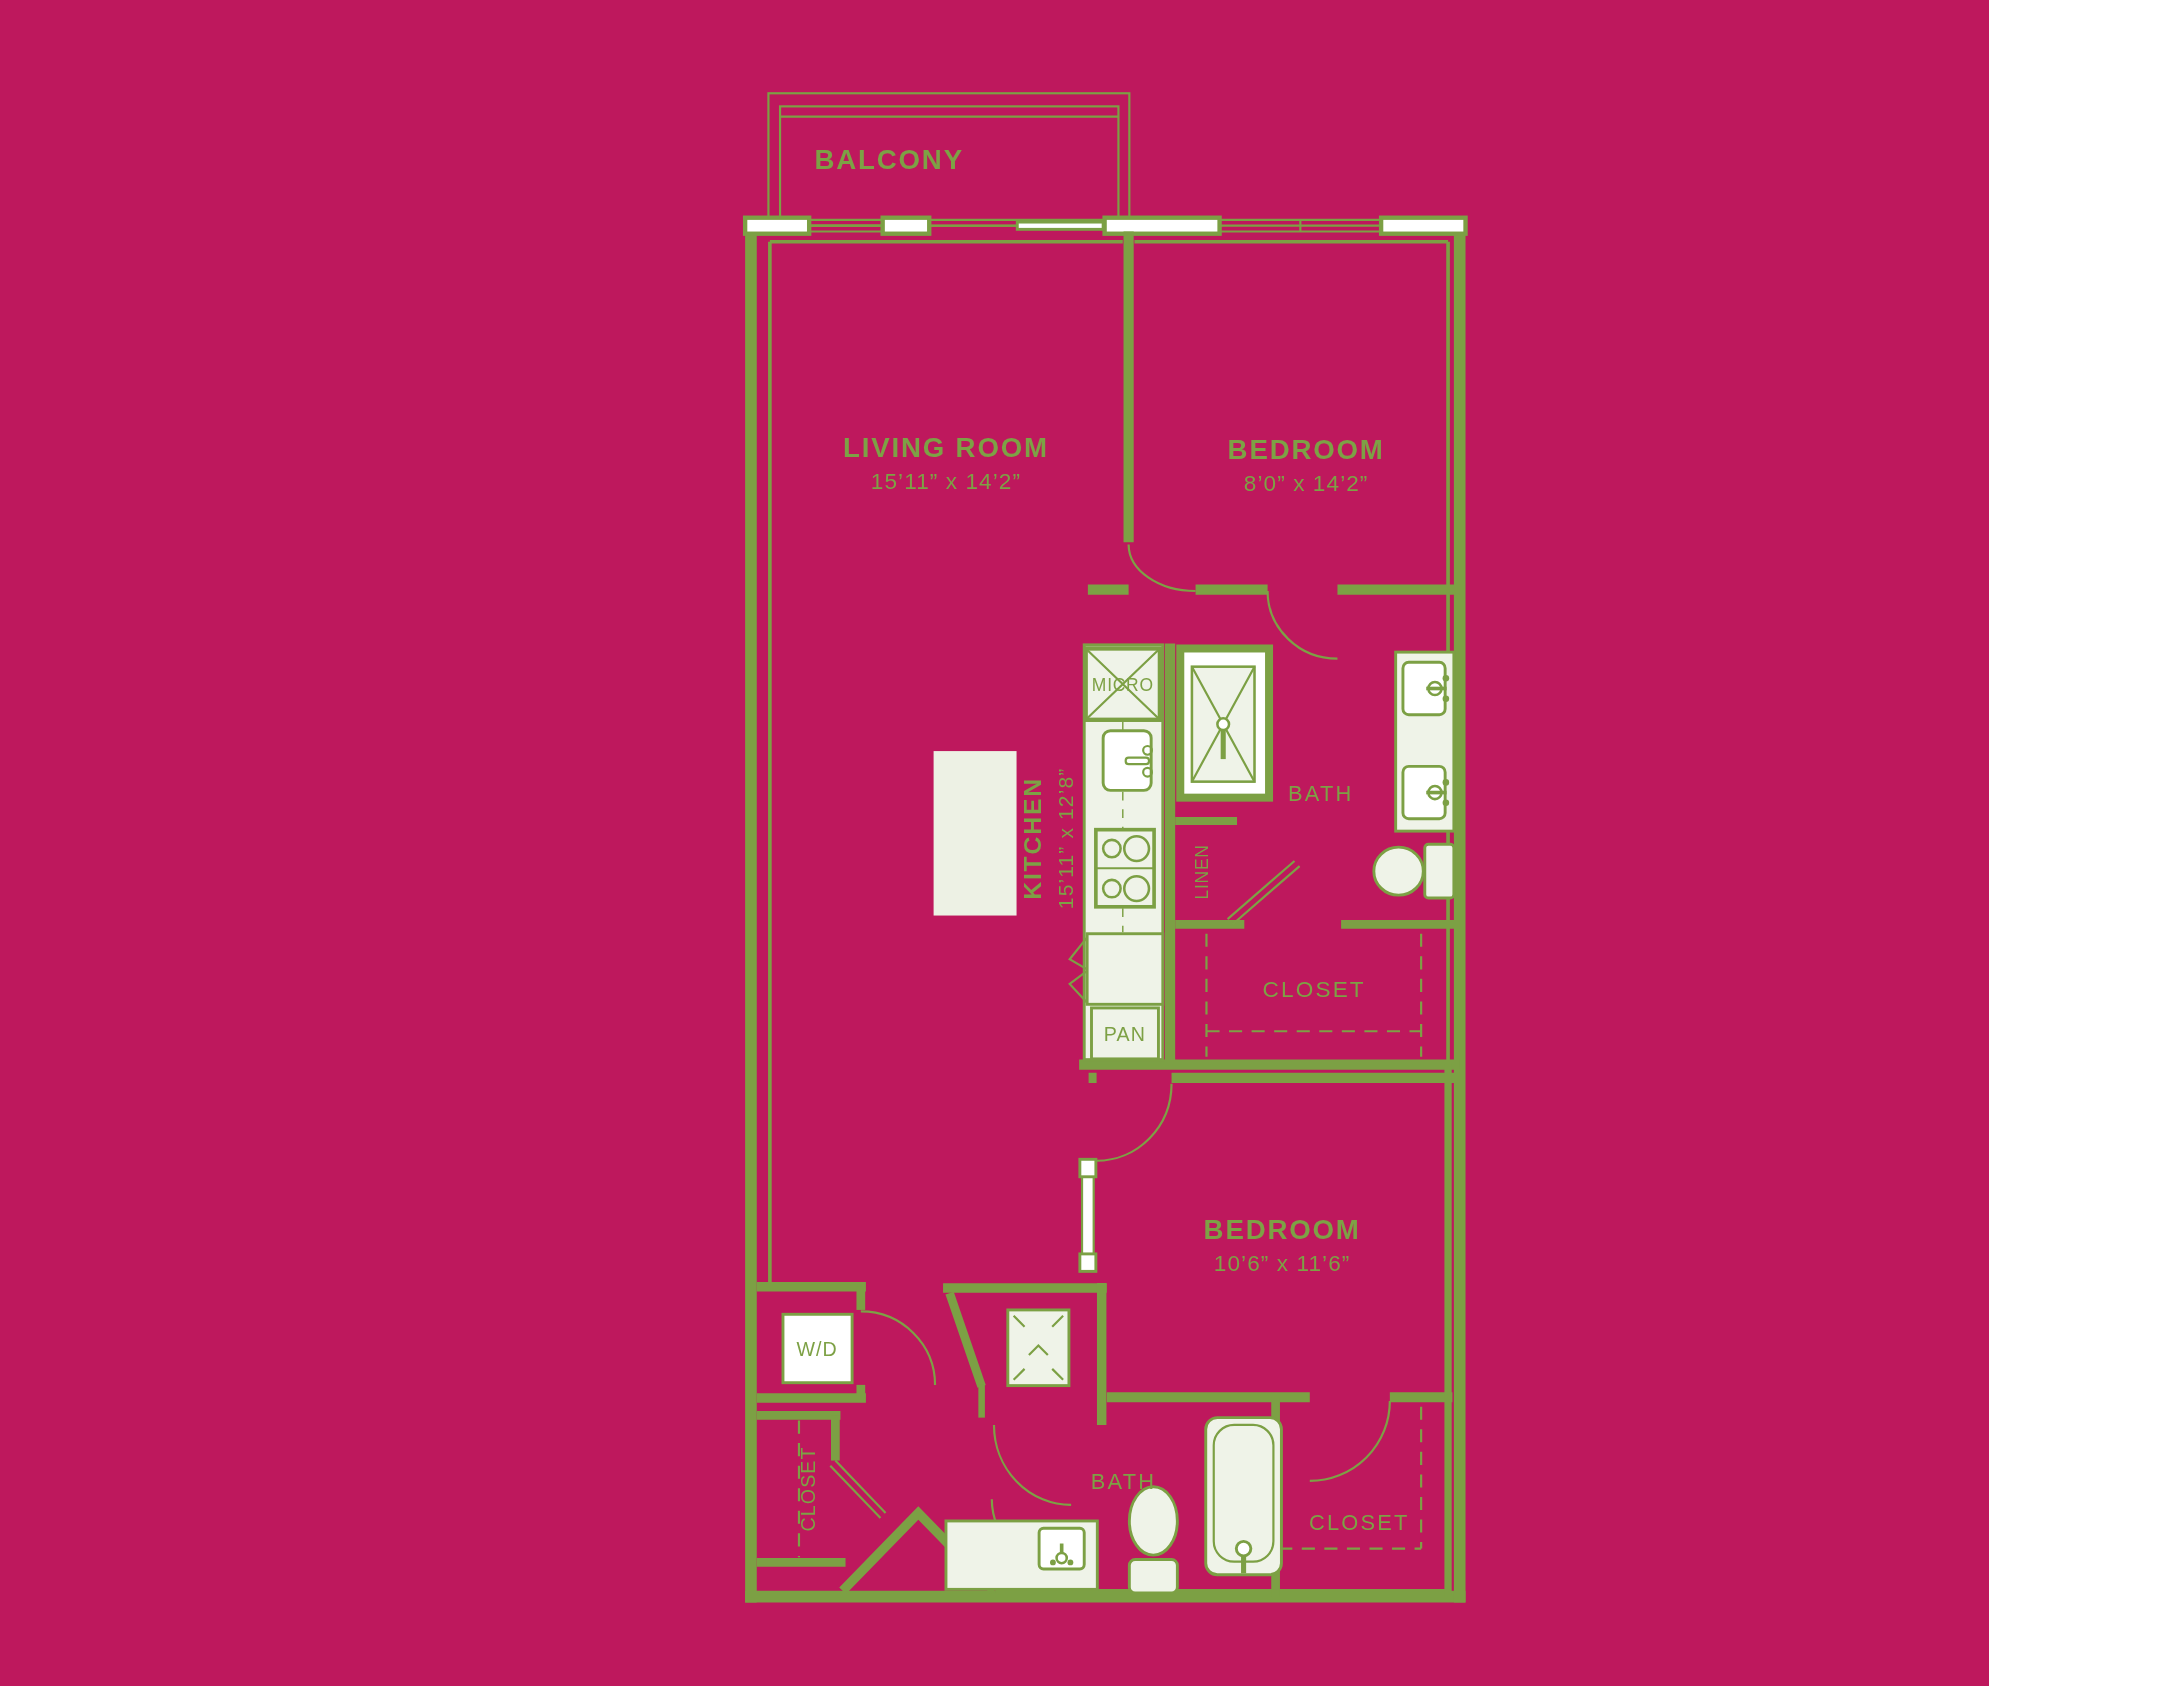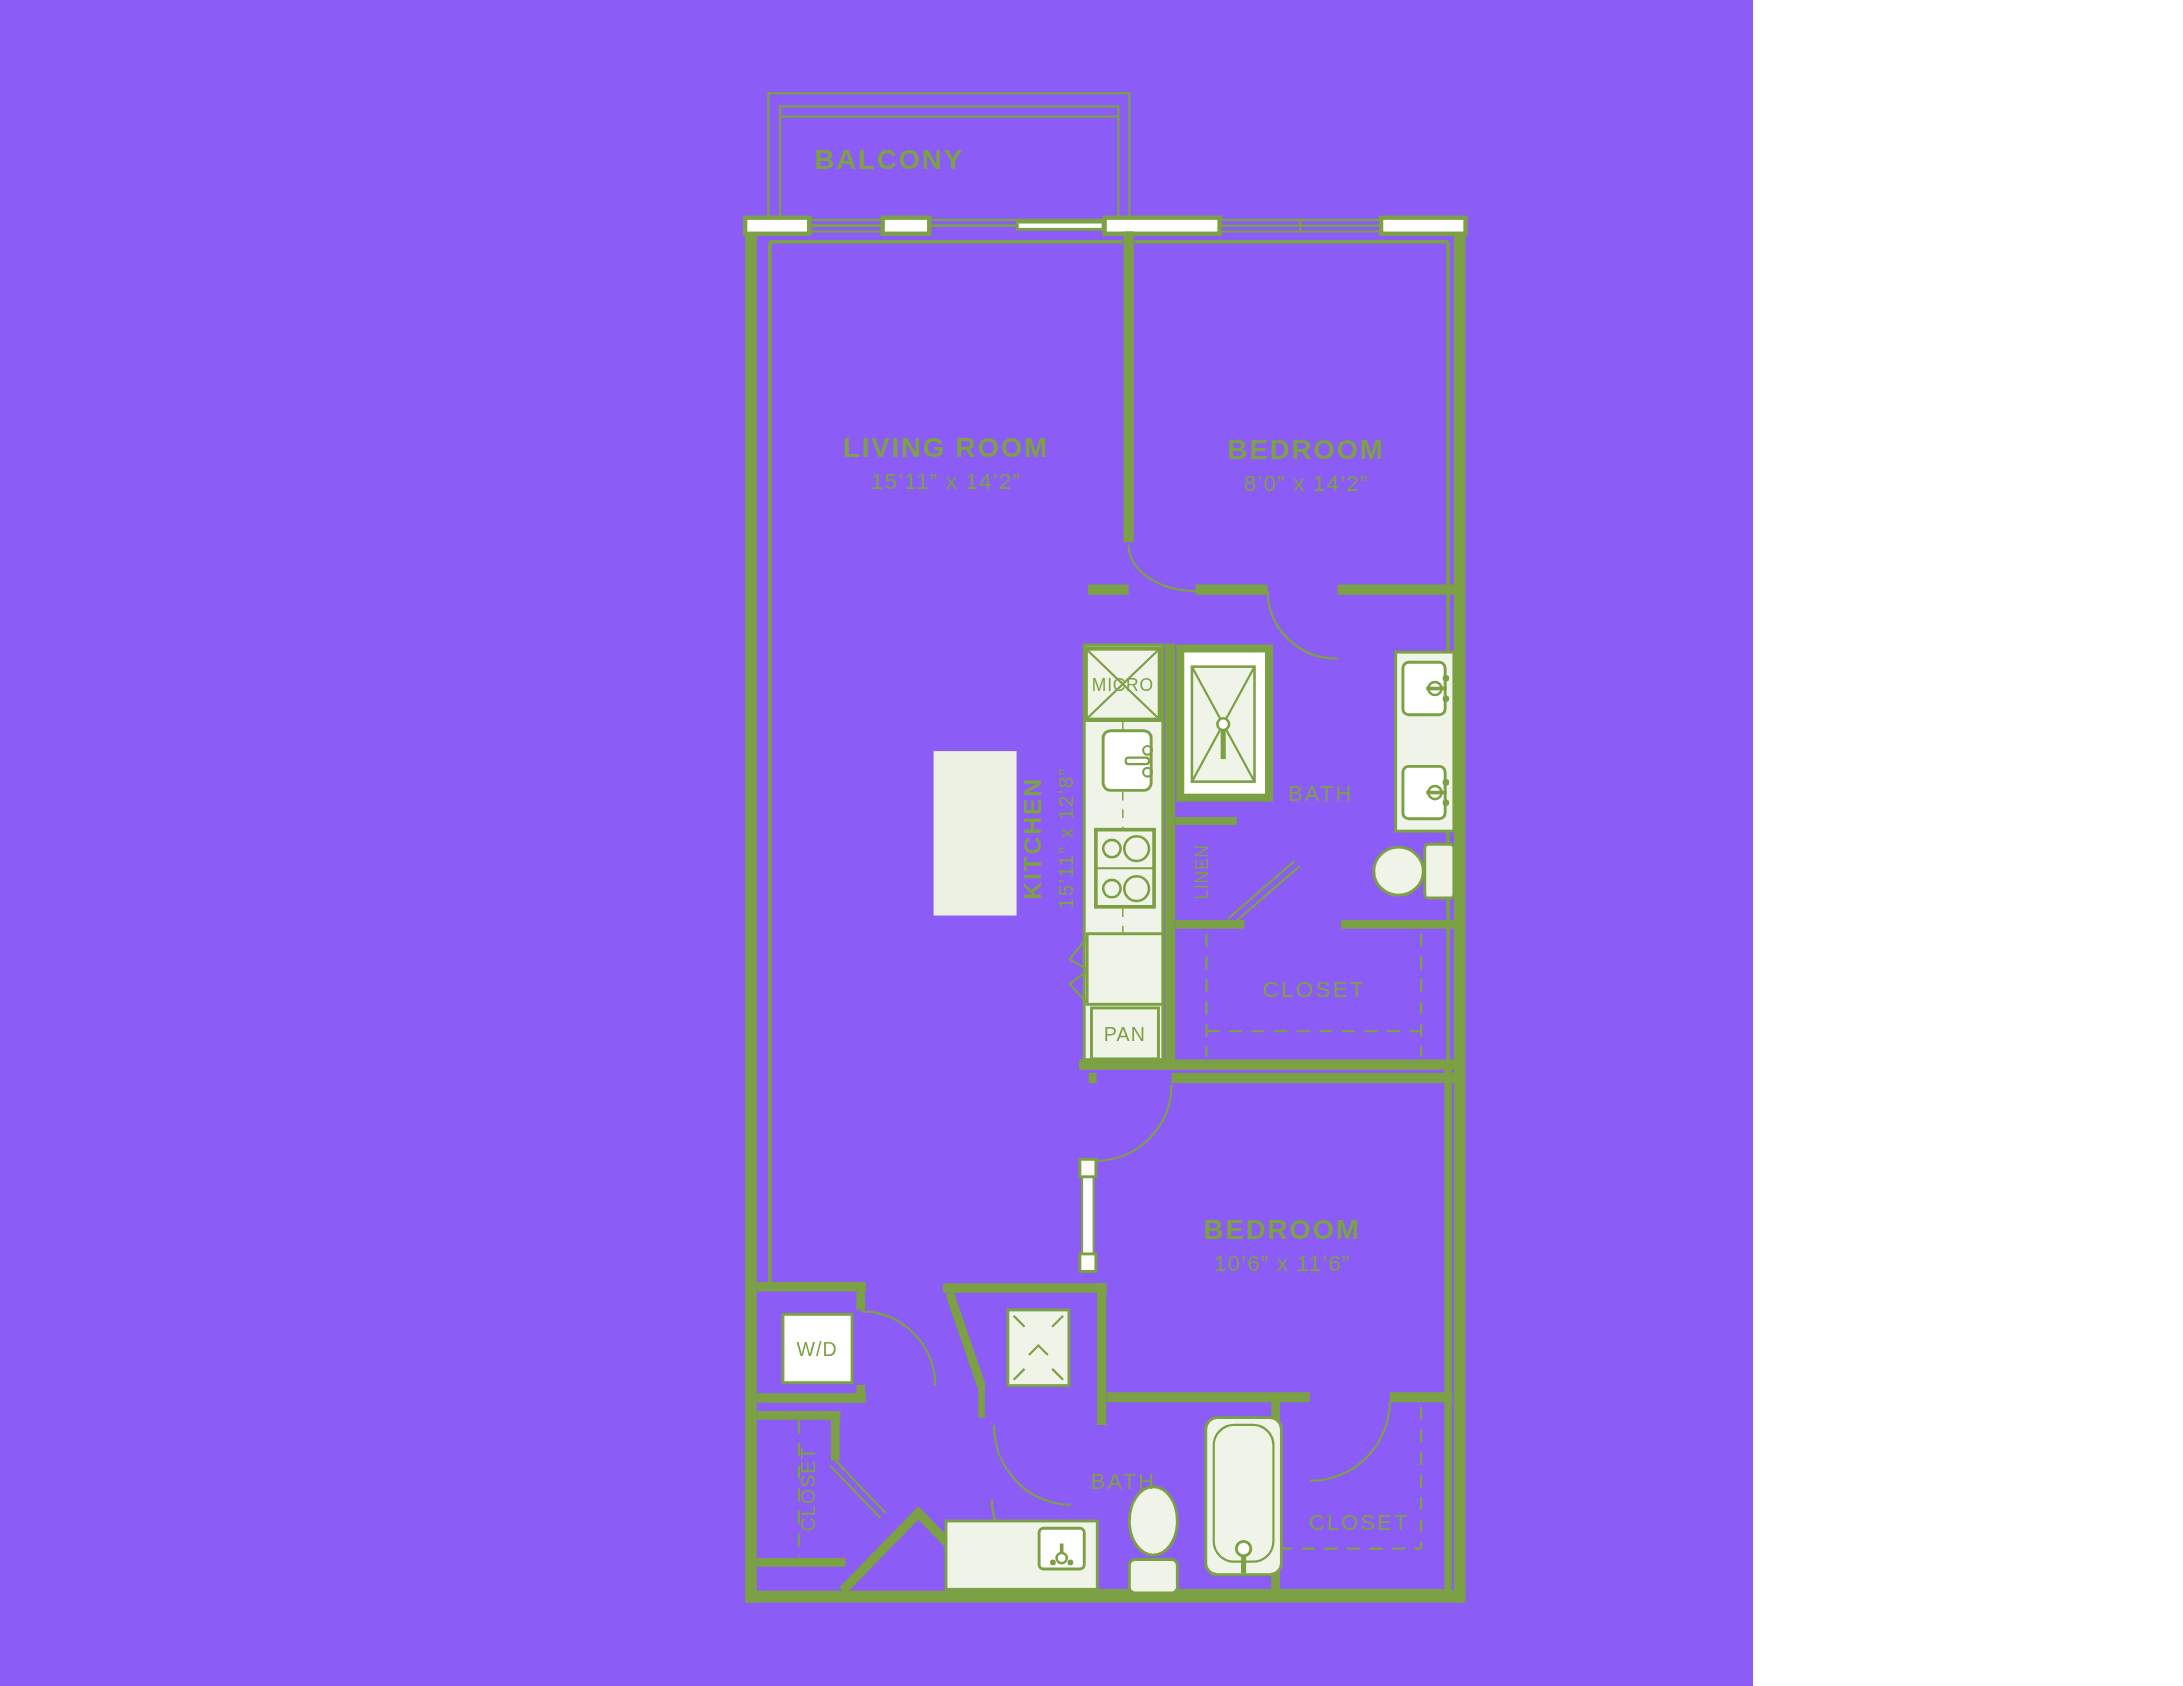--- a/index.html
+++ b/index.html
@@ -1,16 +1,16 @@
 <!DOCTYPE html>
 <html style="font-size:11.6px"><head>
 <meta charset="utf-8">
 <style>
   html,body{margin:0;padding:0;background:#ffffff;}
-  .canvas{position:relative;width:1753px;height:1687px;background:#8b5cf6;overflow:hidden;
+  .canvas{position:relative;width:1989px;height:1687px;background:#be185d;overflow:hidden;
           font-family:"Liberation Sans", sans-serif;}
   svg{position:absolute;left:0;top:0;}
   text{fill:#7DA145;}
   .room-label{font-size:38px;font-weight:bold;letter-spacing:2.5px;text-anchor:middle;}
   .dim-label{font-size:31px;letter-spacing:1.5px;text-anchor:middle;}
   .small-label{font-size:27px;letter-spacing:1.5px;text-anchor:middle;}
   .area-label{font-size:30px;letter-spacing:3px;text-anchor:middle;}
   .tiny-label{font-size:24px;letter-spacing:1px;text-anchor:middle;}
 </style>
 </head>

